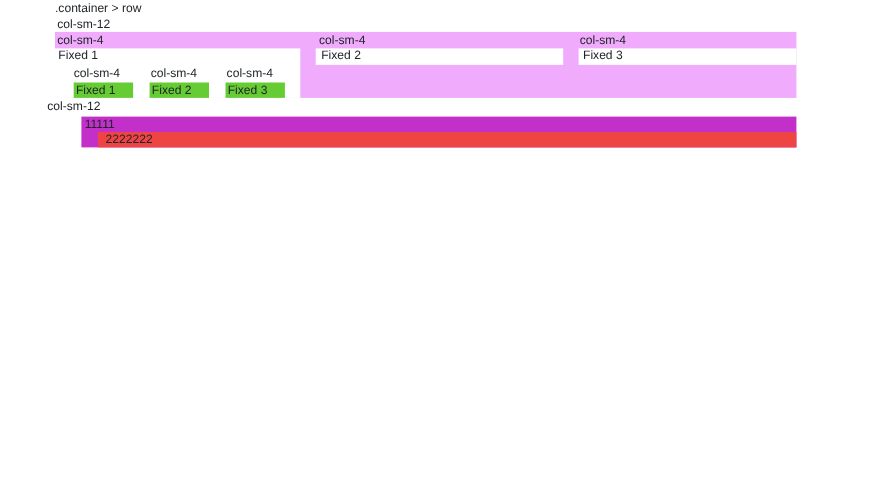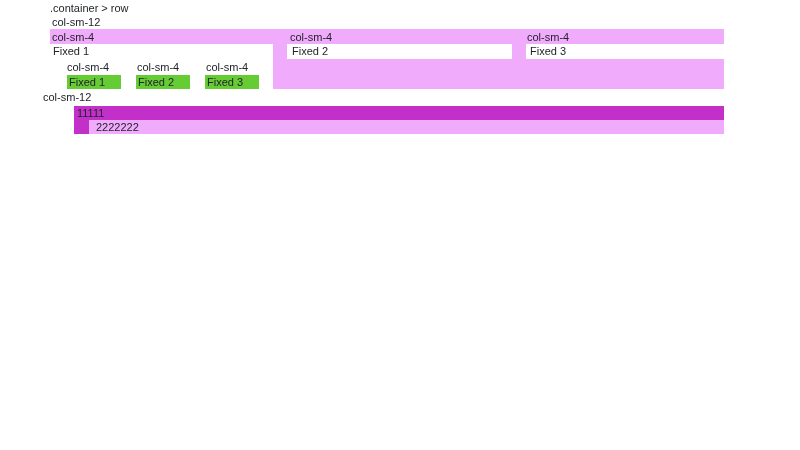--- a/index.html
+++ b/index.html
@@ -84,21 +84,21 @@
   #magenta-box-text {
     position: absolute;
     left: 3px; top: 0;
     line-height: 14px;
     white-space: nowrap;
   }
   #yellow-box {
     position: absolute;
     left: 15px; top: 14px;
     width: 668px; height: 14px;
-    background: #f0abfc;
+    background: #ef4444;
   }
   #yellow-box-text {
     position: absolute;
     left: 7px; top: 0;
     line-height: 14px;
     white-space: nowrap;
   }
 </style>
 </head>
 <body>

